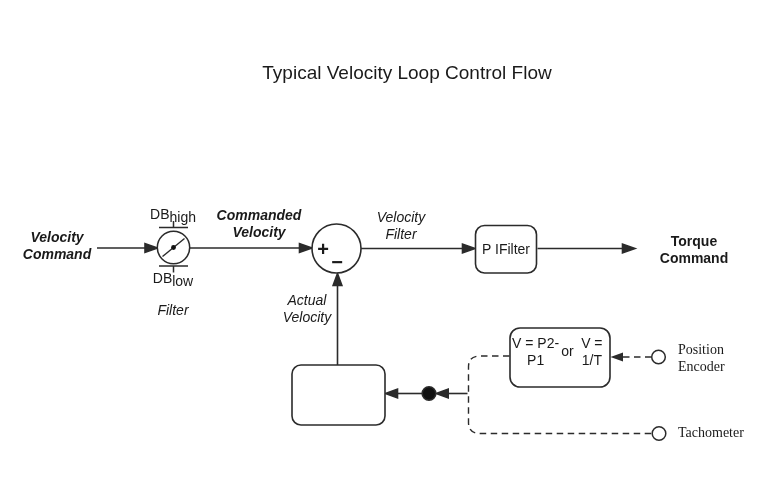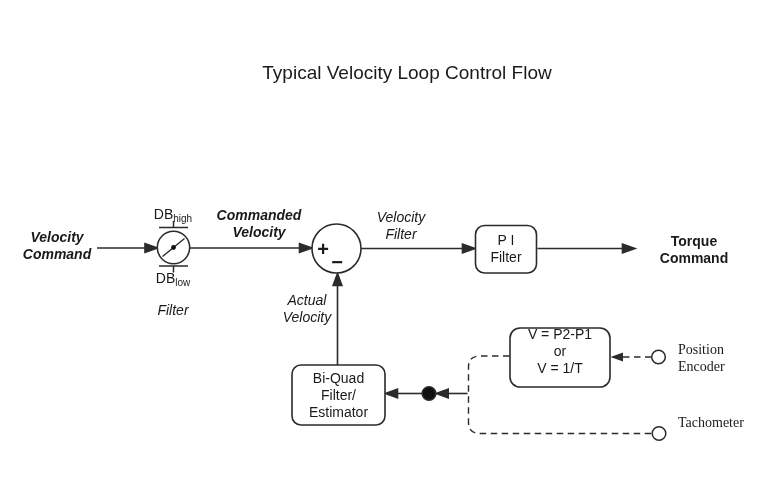--- a/index.html
+++ b/index.html
@@ -7,23 +7,23 @@
     position:relative;width:770px;height:501px;background:#ffffff;
     font-family:"Liberation Sans",sans-serif;color:#1a1a1a;overflow:hidden;
   }
   #diagram-svg{position:absolute;left:0;top:0;}
   .lbl{position:absolute;font-size:14px;line-height:17px;text-align:center;white-space:nowrap;}
   .lbl span{display:block;}
   .italic{font-style:italic;}
   .bold{font-weight:bold;}
   .title{position:absolute;left:207px;top:62px;width:400px;text-align:center;font-size:19px;line-height:22px;}
   .dbtag{position:absolute;width:80px;text-align:center;font-size:14px;line-height:16px;}
-  .dbtag .sub{display:inline;font-size:10px;position:relative;top:3px;}
+  .dbtag .sub{display:inline;font-size:14px;position:relative;top:3px;}
   .dbtag .base{display:inline;margin-top:32px;}
-  .blocktext{position:absolute;display:flex;flex-direction:column;justify-content:center;align-items:center;font-size:14px;line-height:17px;text-align:center;}
+  .blocktext{position:absolute;display:flex;flex-direction:row;justify-content:center;align-items:center;font-size:14px;line-height:17px;text-align:center;}
   .sensorlbl{position:absolute;font-size:14px;line-height:16.5px;text-align:left;white-space:nowrap;}
   .sensorlbl span{display:block;font-family:Liberation Serif, serif;}
   .sumsign{position:absolute;font-size:20px;font-weight:bold;width:18px;text-align:center;line-height:20px;}
 </style>
 </head>
 <body>
 
 <div id="canvas">
 
   <svg id="diagram-svg" width="770" height="501" viewBox="0 0 770 501">
@@ -107,32 +107,27 @@
     <span>Filter</span>
   </div>
 
   <span class="sumsign" style="left:314px;top:239px;">+</span>
   <span class="sumsign" style="left:328px;top:252px;">−</span>
 
   <div class="blocktext" style="left:475px;top:225px;width:62px;height:48px;">
     <span>P I</span>
     <span>Filter</span>
   </div>
-  <div class="blocktext" style="left:292px;top:365px;width:93px;height:60px;">
-    <span>Bi-Quad</span>
-    <span>Filter/</span>
-    <span>Estimator</span>
-  </div>
   <div class="blocktext" style="left:510px;top:328px;width:100px;height:47px;">
     <span>V = P2-P1</span>
     <span>or</span>
     <span>V = 1/T</span>
   </div>
 
   <div class="sensorlbl" style="left:678px;top:342px;">
     <span>Position</span>
     <span>Encoder</span>
   </div>
-  <div class="sensorlbl" style="left:678px;top:415px;">
+  <div class="sensorlbl" style="left:678px;top:425px;">
     <span>Tachometer</span>
   </div>
 
 </div>
 
 </body></html>

